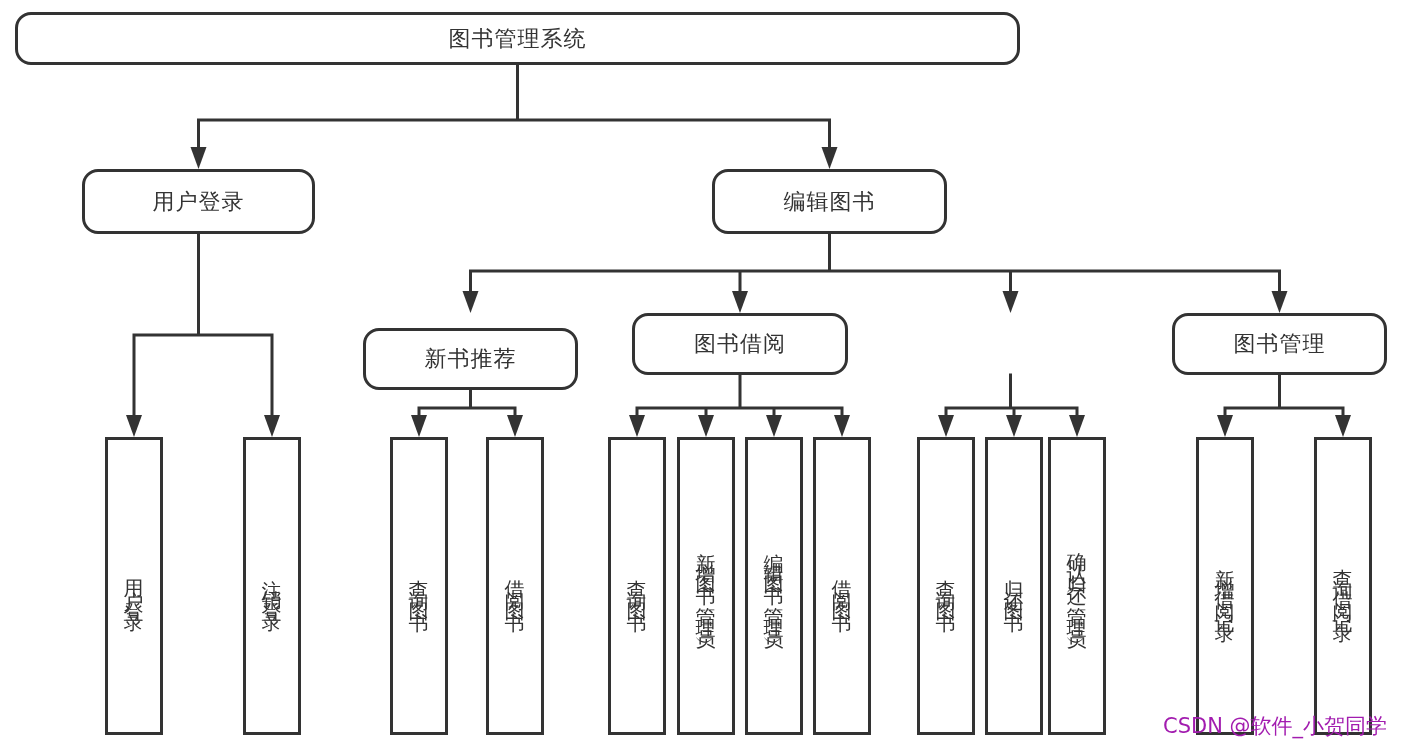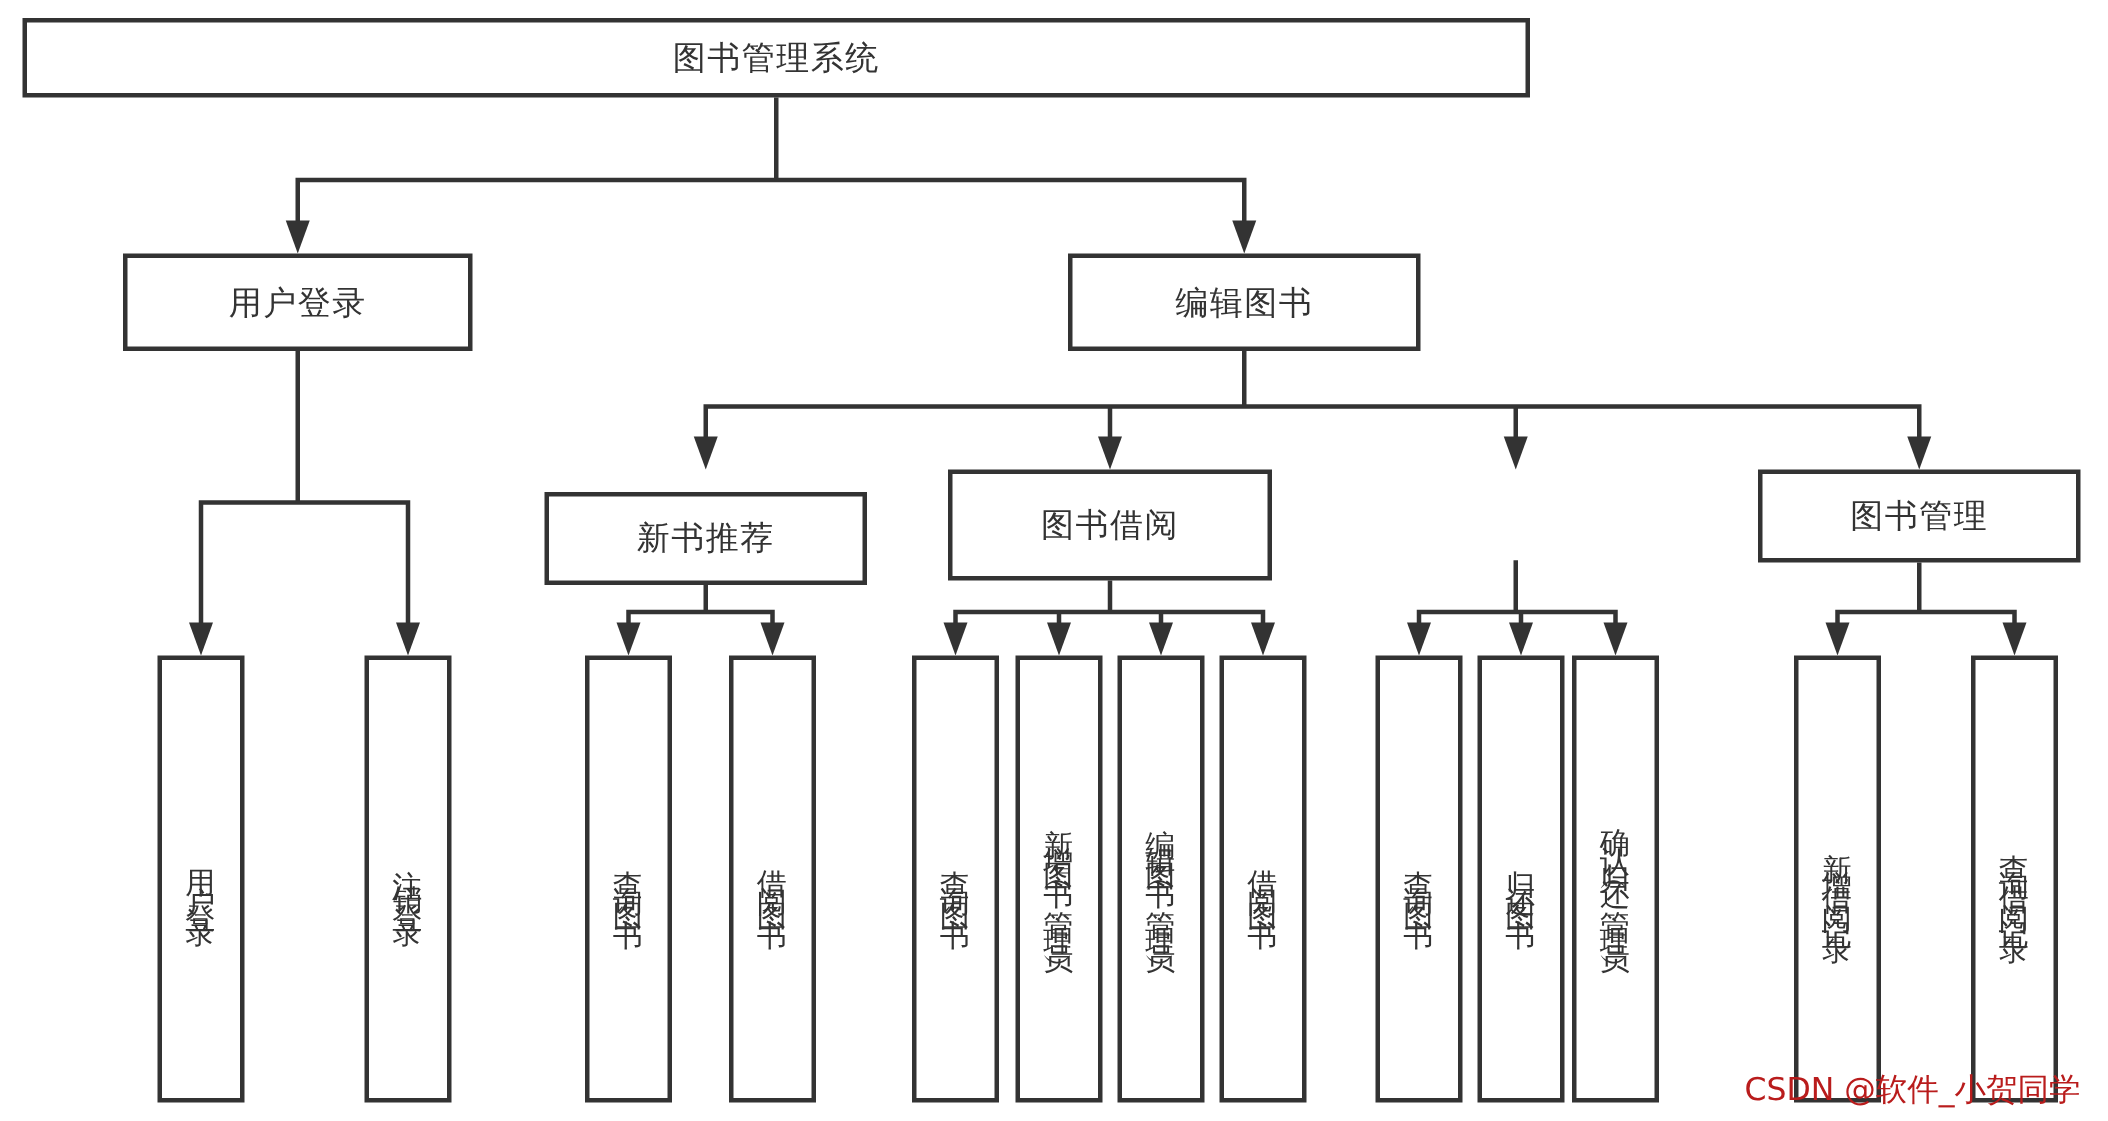--- a/index.html
+++ b/index.html
@@ -29,20 +29,21 @@
     border: 3px solid #333333;
     background: #ffffff;
     display: flex;
     align-items: center;
     justify-content: center;
     color: #333333;
   }
   .node.h-node {
     font-size: 22px;
     letter-spacing: 1px;
+    border-radius: 16px;
   }
   .node.leaf {
     width: 58px;
     top: 437px;
     height: 298px;
     font-size: 20px;
   }
   .leaf .vtext {
     writing-mode: vertical-rl;
     text-orientation: mixed;
@@ -50,21 +51,21 @@
     line-height: 1;
     white-space: nowrap;
   }
   
   .n-root   { left: 15px;  top: 12px;  width: 1005px; height: 53px; }
   
   .n-userlogin { left: 82px;  top: 169px; width: 233px; height: 65px; }
   .n-bookmgmt  { left: 712px; top: 169px; width: 235px; height: 65px; }
   
   .n-newbook   { left: 363px;  top: 328px; width: 215px; height: 62px; }
-  .n-borrow    { left: 632px;  top: 313px; width: 216px; height: 74px; }
+  .n-borrow    { left: 632px;  top: 313px; width: 216px; height: 62px; }
   .n-current   { left: 903px;  top: 313px; width: 215px; height: 62px; }
   .n-records   { left: 1172px; top: 313px; width: 215px; height: 62px; }
   
   .l-1  { left: 105px;  }
   .l-2  { left: 243px;  }
   .l-3  { left: 390px;  }
   .l-4  { left: 486px;  }
   .l-5  { left: 608px;  }
   .l-6  { left: 677px;  }
   .l-7  { left: 745px;  }
@@ -73,21 +74,21 @@
   .l-10 { left: 985px;  }
   .l-11 { left: 1048px; }
   .l-12 { left: 1196px; }
   .l-13 { left: 1314px; }
   .watermark {
     position: absolute;
     left: 1163px;
     top: 712px;
     width: 240px;
     font-size: 21px;
-    color: #b91c1c;
+    color: #a21caf;
     white-space: nowrap;
     z-index: 5;
   }
 </style>
 </head>
 <body>
 
 <div class="canvas">
 
   <svg class="connectors" viewBox="0 0 1405 747" xmlns="http://www.w3.org/2000/svg">

